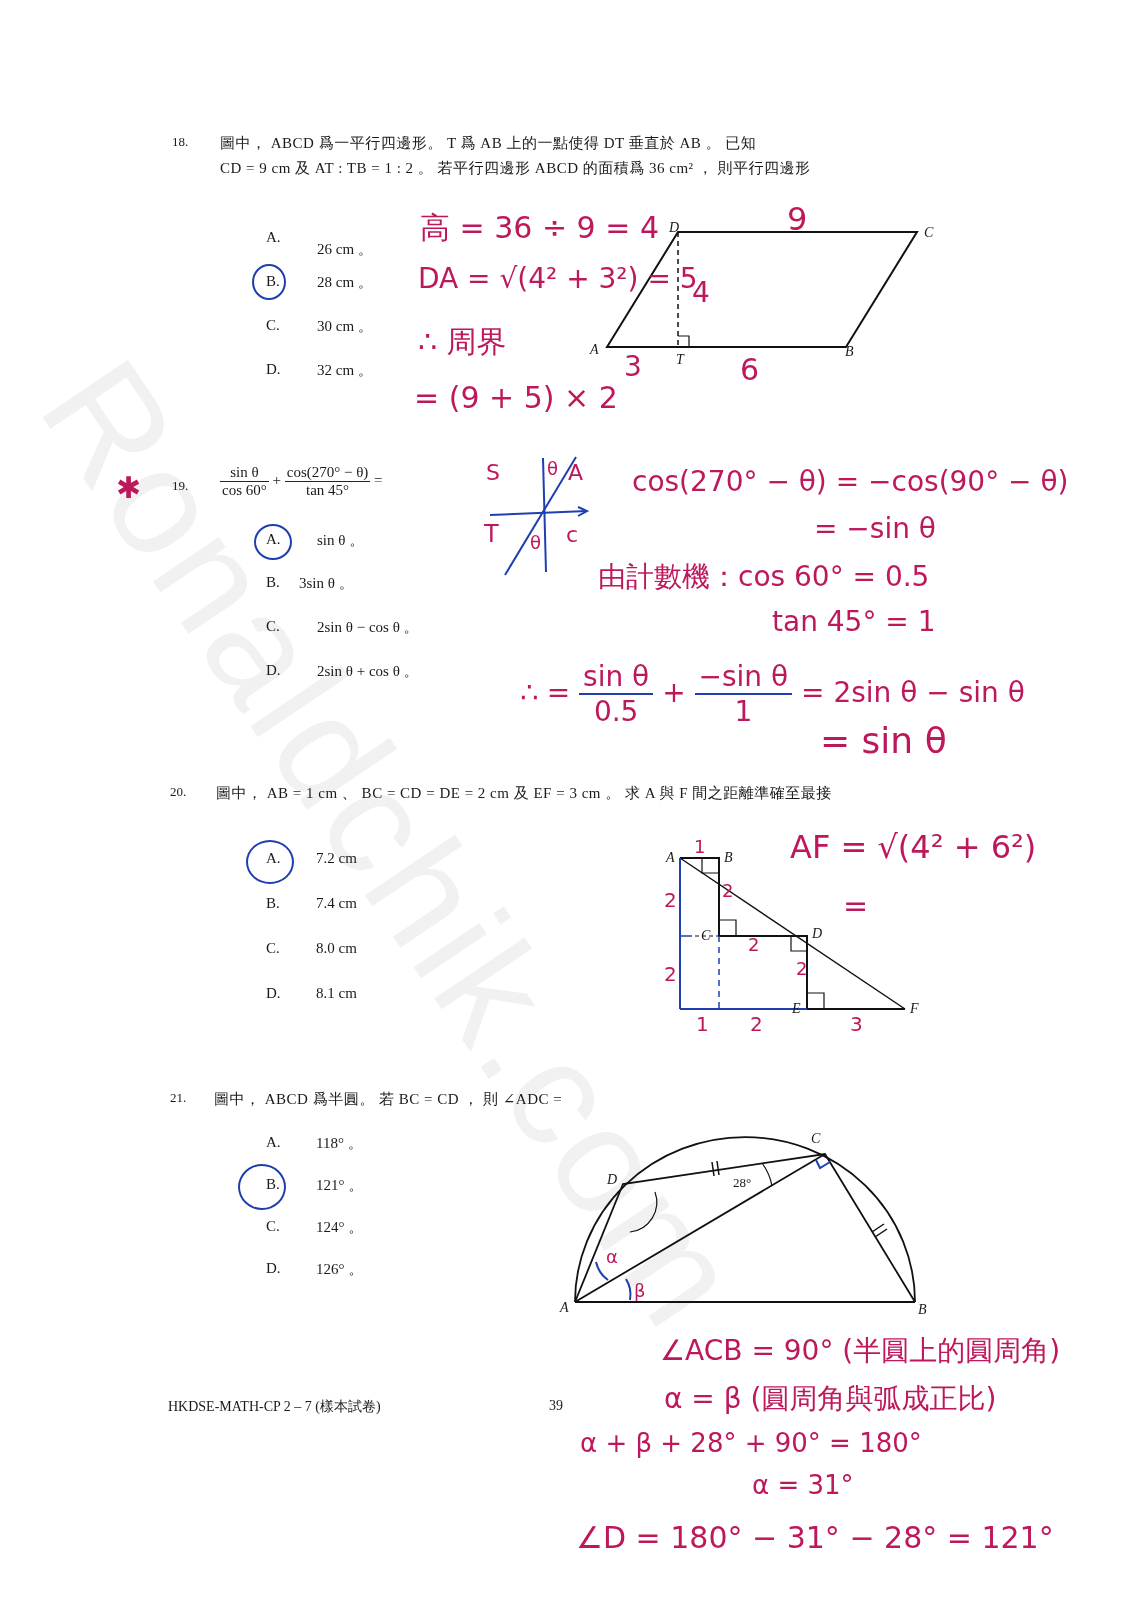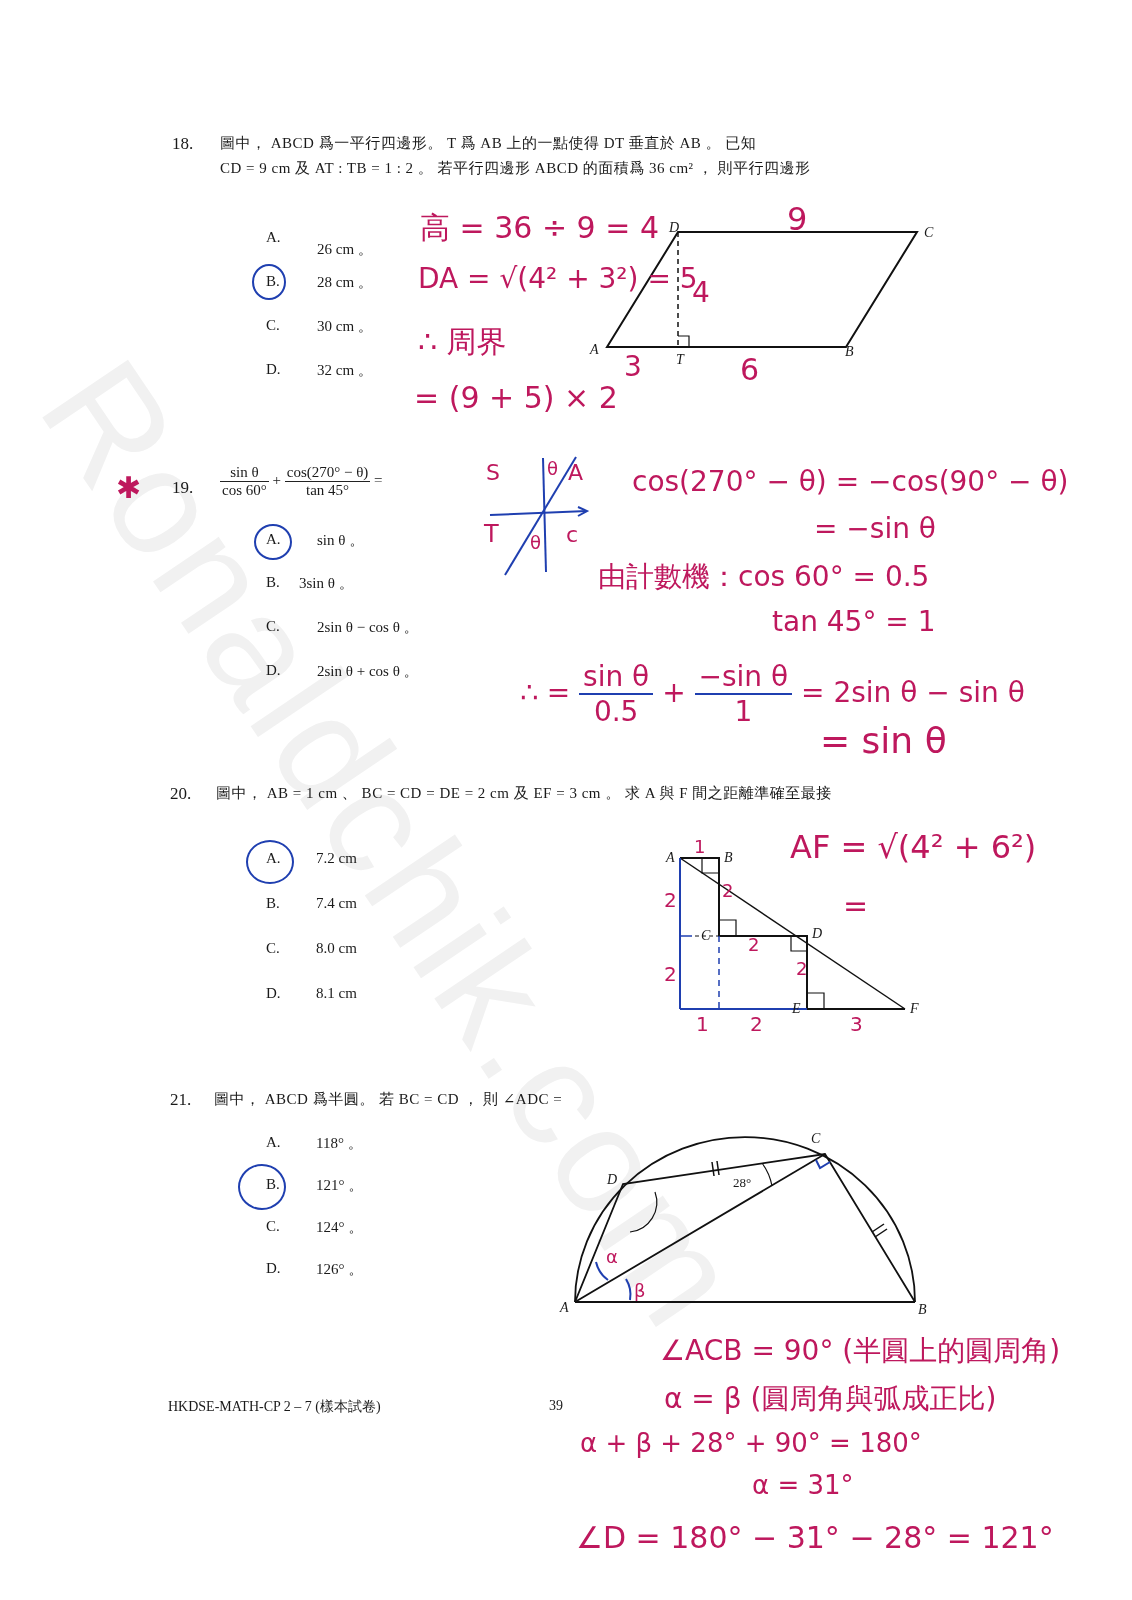--- a/index.html
+++ b/index.html
@@ -2,21 +2,21 @@
 <html><head>
 <meta charset="utf-8">
 <style>
   html, body { margin: 0; padding: 0; background: #ffffff; }
   body { width: 1132px; height: 1600px; position: relative; overflow: hidden;
          font-family: "Liberation Serif", "DejaVu Serif", serif; color: #1a1a1a; }
   .abs { position: absolute; }
   .watermark { position: absolute; left: 150px; top: 330px; font-family: "Liberation Sans", sans-serif;
                font-size: 150px; color: #f1f1f1; transform: rotate(56deg); transform-origin: left top;
                white-space: nowrap; letter-spacing: 4px; z-index: 0; }
-  .q-num { position: absolute; font-size: 17px; }
+  .q-num { position: absolute; font-size: 13px; }
   .q-text { position: absolute; font-size: 15px; line-height: 25px; letter-spacing: 0.5px; }
   .q-text i, .it { font-style: italic; }
   .opt-letter { position: absolute; font-size: 15px; }
   .opt-val { position: absolute; font-size: 15px; }
   .hand { position: absolute; font-family: "DejaVu Sans", sans-serif; color: #be185d; white-space: nowrap; }
   .circle-mark { position: absolute; border: 2px solid #1f3fb0; border-radius: 50%; }
   .frac { display: inline-block; vertical-align: middle; text-align: center; }
   .frac .num { display: block; padding: 0 2px; border-bottom: 1px solid #222; }
   .frac .den { display: block; padding: 0 2px; }
   .hfrac { display: inline-block; vertical-align: middle; text-align: center; }

